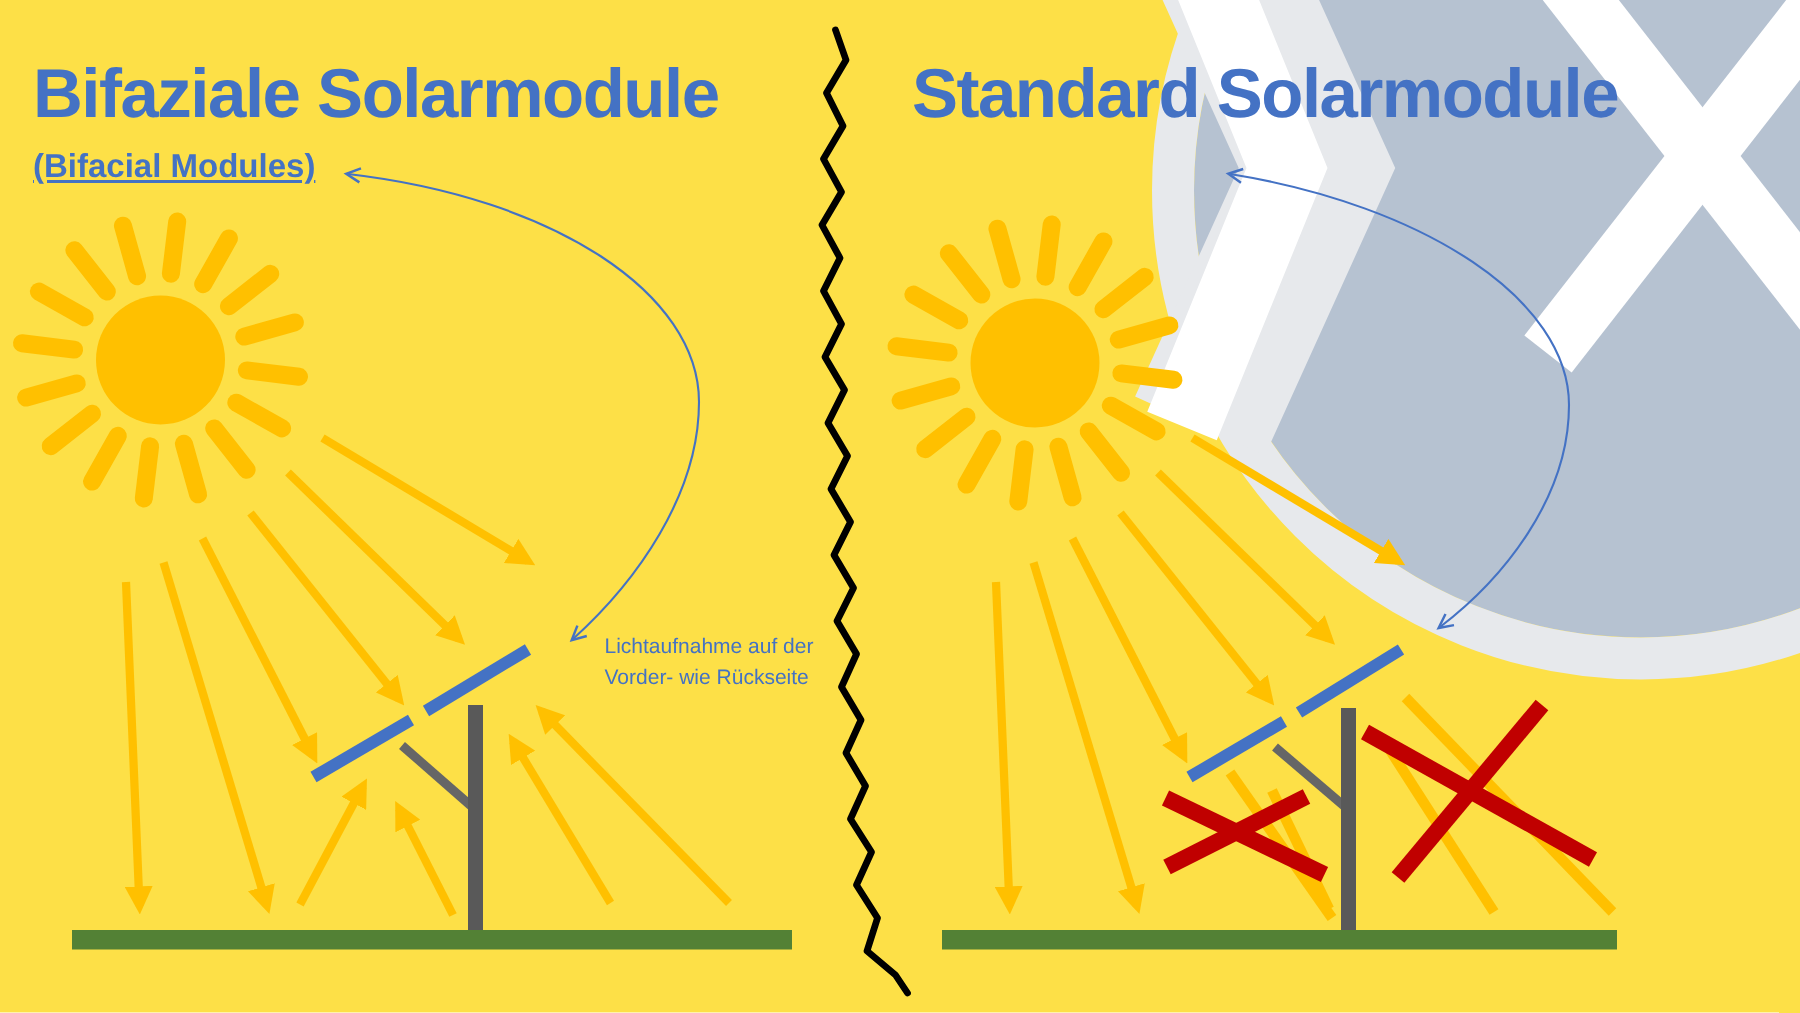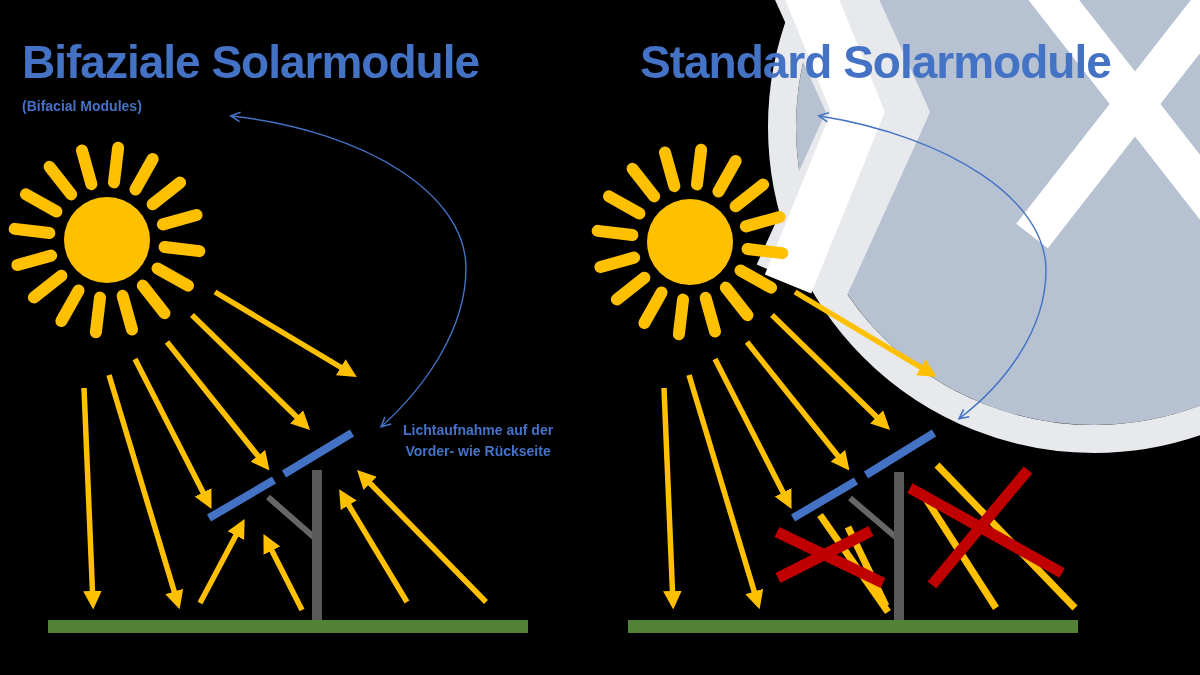--- a/index.html
+++ b/index.html
@@ -1,24 +1,24 @@
 <!DOCTYPE html>
 <html><head>
 <meta charset="utf-8">
 <style>
   html,body{margin:0;padding:0;background:#fff;}
-  .stage{position:relative;width:1200px;height:675px;background:#000000;overflow:hidden;
+  .stage{position:relative;width:1200px;height:675px;background:#fde047;overflow:hidden;
          font-family:"Liberation Sans", sans-serif;}
   svg.scene{position:absolute;left:0;top:0;}
   .title-block{position:absolute;z-index:5;}
   .title{font-size:46px;font-weight:700;letter-spacing:-1px;line-height:1.05;color:#4472C4;white-space:nowrap;}
-  .subtitle{font-size:14px;font-weight:700;margin-top:12px;color:#4472C4;white-space:nowrap;}
-  .caption{position:absolute;z-index:5;font-size:14px;font-weight:700;line-height:21px;color:#4472C4;white-space:nowrap;text-align:center;}
+  .subtitle{font-size:22px;font-weight:700;margin-top:12px;color:#4472C4;white-space:nowrap;text-decoration:underline;}
+  .caption{position:absolute;z-index:5;font-size:14px;font-weight:400;line-height:21px;color:#4472C4;white-space:nowrap;}
   .tb-left{left:22px;top:38px;}
-  .tb-right{left:640px;top:38px;}
+  .tb-right{left:608px;top:38px;}
   .cap-left{left:403px;top:420px;}
   .cap-right{left:986px;top:418px;}
 </style>
 </head>
 <body>
 
 <div class="stage">
 
   <svg class="scene" id="scene" width="1200" height="675" viewBox="0 0 1200 675">
     <defs>

